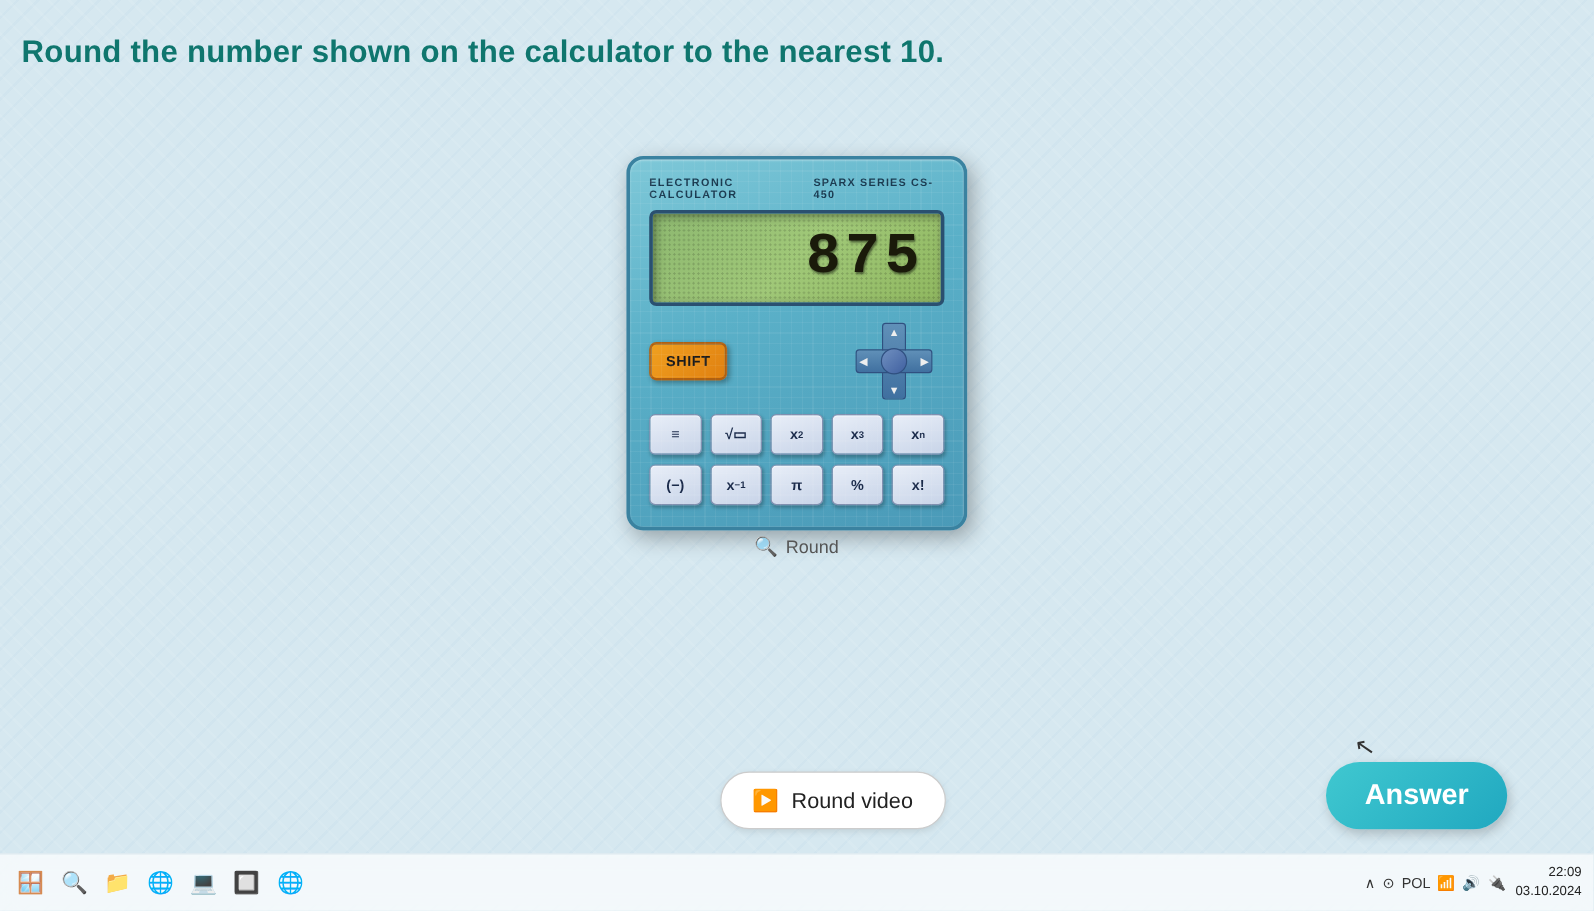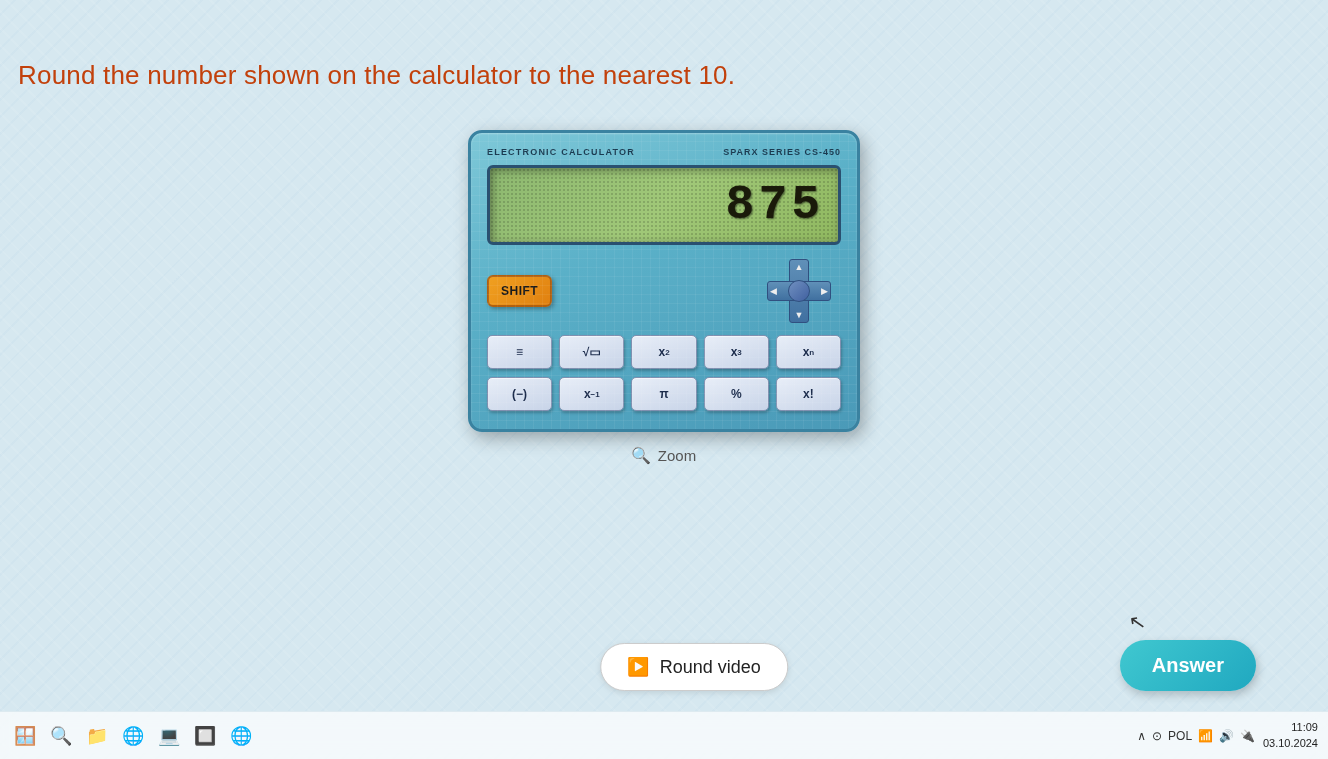--- a/index.html
+++ b/index.html
@@ -34,33 +34,32 @@
           transparent 12px
         );
       pointer-events: none;
     }
 
     .question-text {
       position: absolute;
       top: 28px;
       left: 18px;
       font-size: 26px;
-      font-weight: 400;
-      color: #c2410c;
+      font-weight: 700;
+      color: #0f766e;
       letter-spacing: 0.2px;
-      margin-top: 32px;
     }
 
     
     .calculator-wrapper {
       position: absolute;
       top: 130px;
       left: 50%;
       transform: translateX(-50%);
-      width: 392px;
+      width: 284px;
     }
 
     .calculator {
       background: linear-gradient(160deg, #7ec8d8 0%, #5ab0c8 40%, #4a9ab8 100%);
       border: 3px solid #3a82a0;
       border-radius: 14px;
       padding: 14px 16px 18px;
       box-shadow: 4px 6px 18px rgba(0,0,0,0.3), inset 0 1px 2px rgba(255,255,255,0.3);
       position: relative;
     }
@@ -296,21 +295,21 @@
 
     
     .answer-btn {
       position: absolute;
       bottom: 68px;
       right: 72px;
       background: linear-gradient(135deg, #40c8d0 0%, #20a8c0 100%);
       border: none;
       border-radius: 30px;
       padding: 14px 32px;
-      font-size: 20px;
+      font-size: 24px;
       font-weight: 700;
       color: white;
       cursor: pointer;
       box-shadow: 2px 4px 10px rgba(0,0,0,0.2);
     }
 
     
     .cursor-arrow {
       position: absolute;
       top: 610px;
@@ -415,21 +414,21 @@
         <button class="calc-btn">π</button>
         <button class="calc-btn">%</button>
         <button class="calc-btn">x!</button>
       </div>
     </div>
   </div>
 </div>
 
 <div class="zoom-label" style="top: 446px;">
   <span class="zoom-icon">🔍</span>
-  <span>Zoom</span>
+  <span>Round</span>
 </div>
 
 <button class="watch-video-btn">
   <span class="video-icon">▶️</span>
   <span>Round video</span>
 </button>
 
 <div class="cursor-arrow">↖</div>
 
 <button class="answer-btn">Answer</button>
@@ -446,17 +445,17 @@
   <div class="taskbar-right">
     <div class="taskbar-sys">
       <span>∧</span>
       <span>⊙</span>
       <span>POL</span>
       <span>📶</span>
       <span>🔊</span>
       <span>🔌</span>
     </div>
     <div class="taskbar-clock">
-      <div>11:09</div>
+      <div>22:09</div>
       <div>03.10.2024</div>
     </div>
   </div>
 </div>
 
 </body></html>

